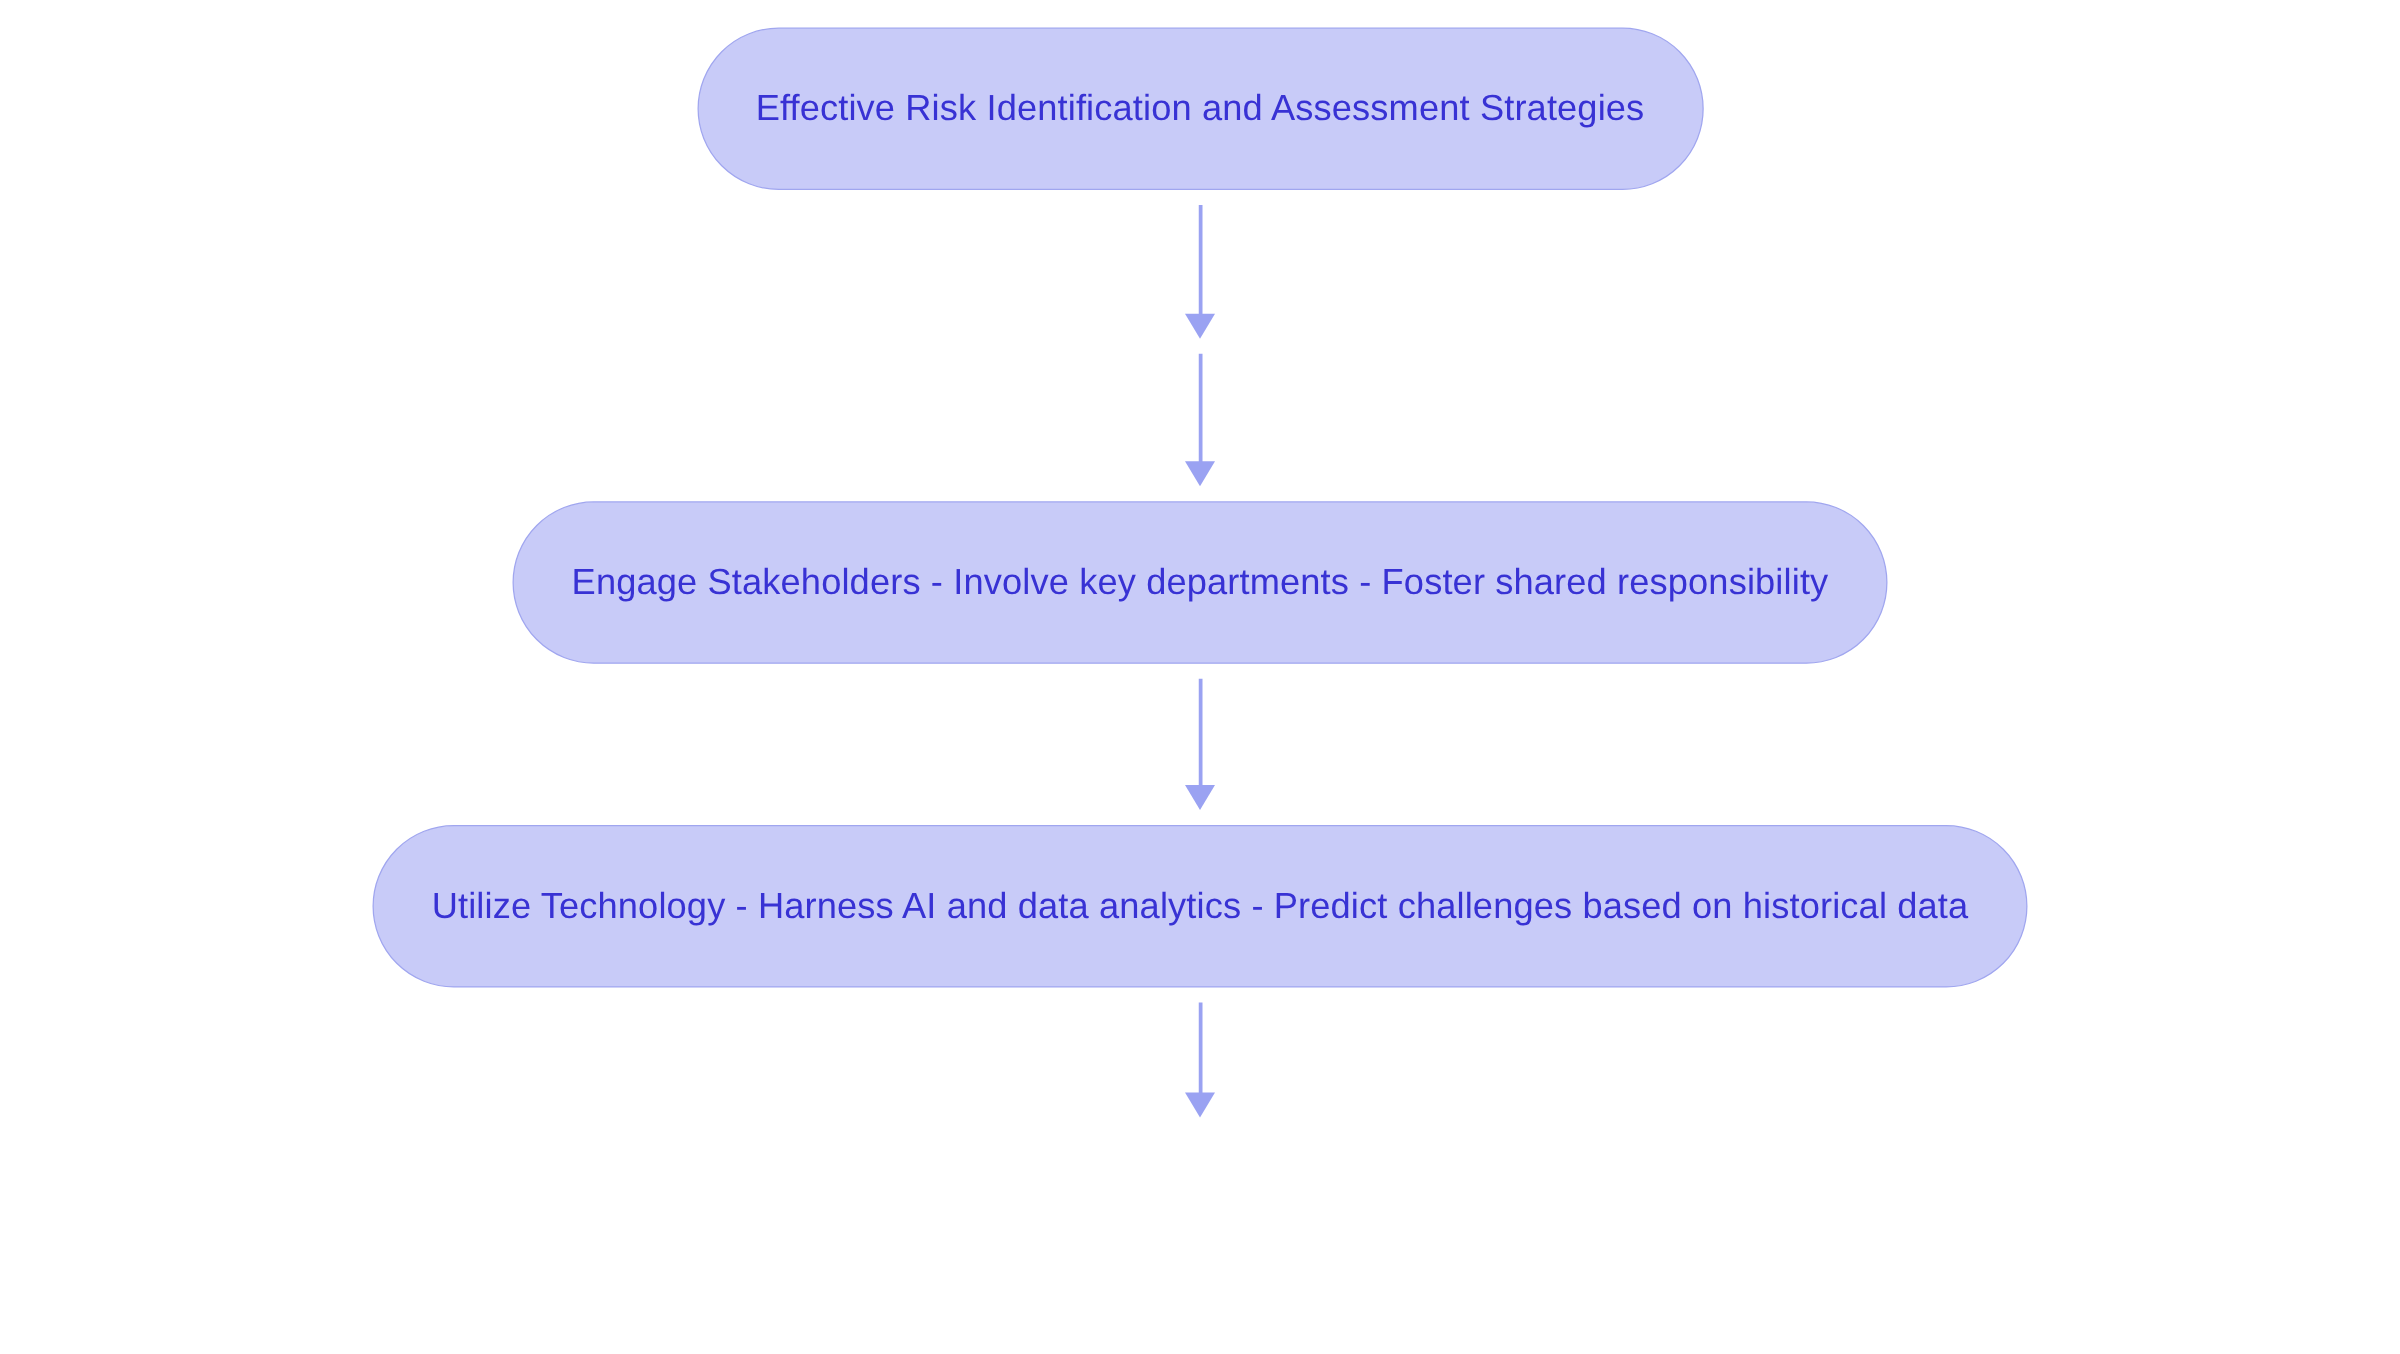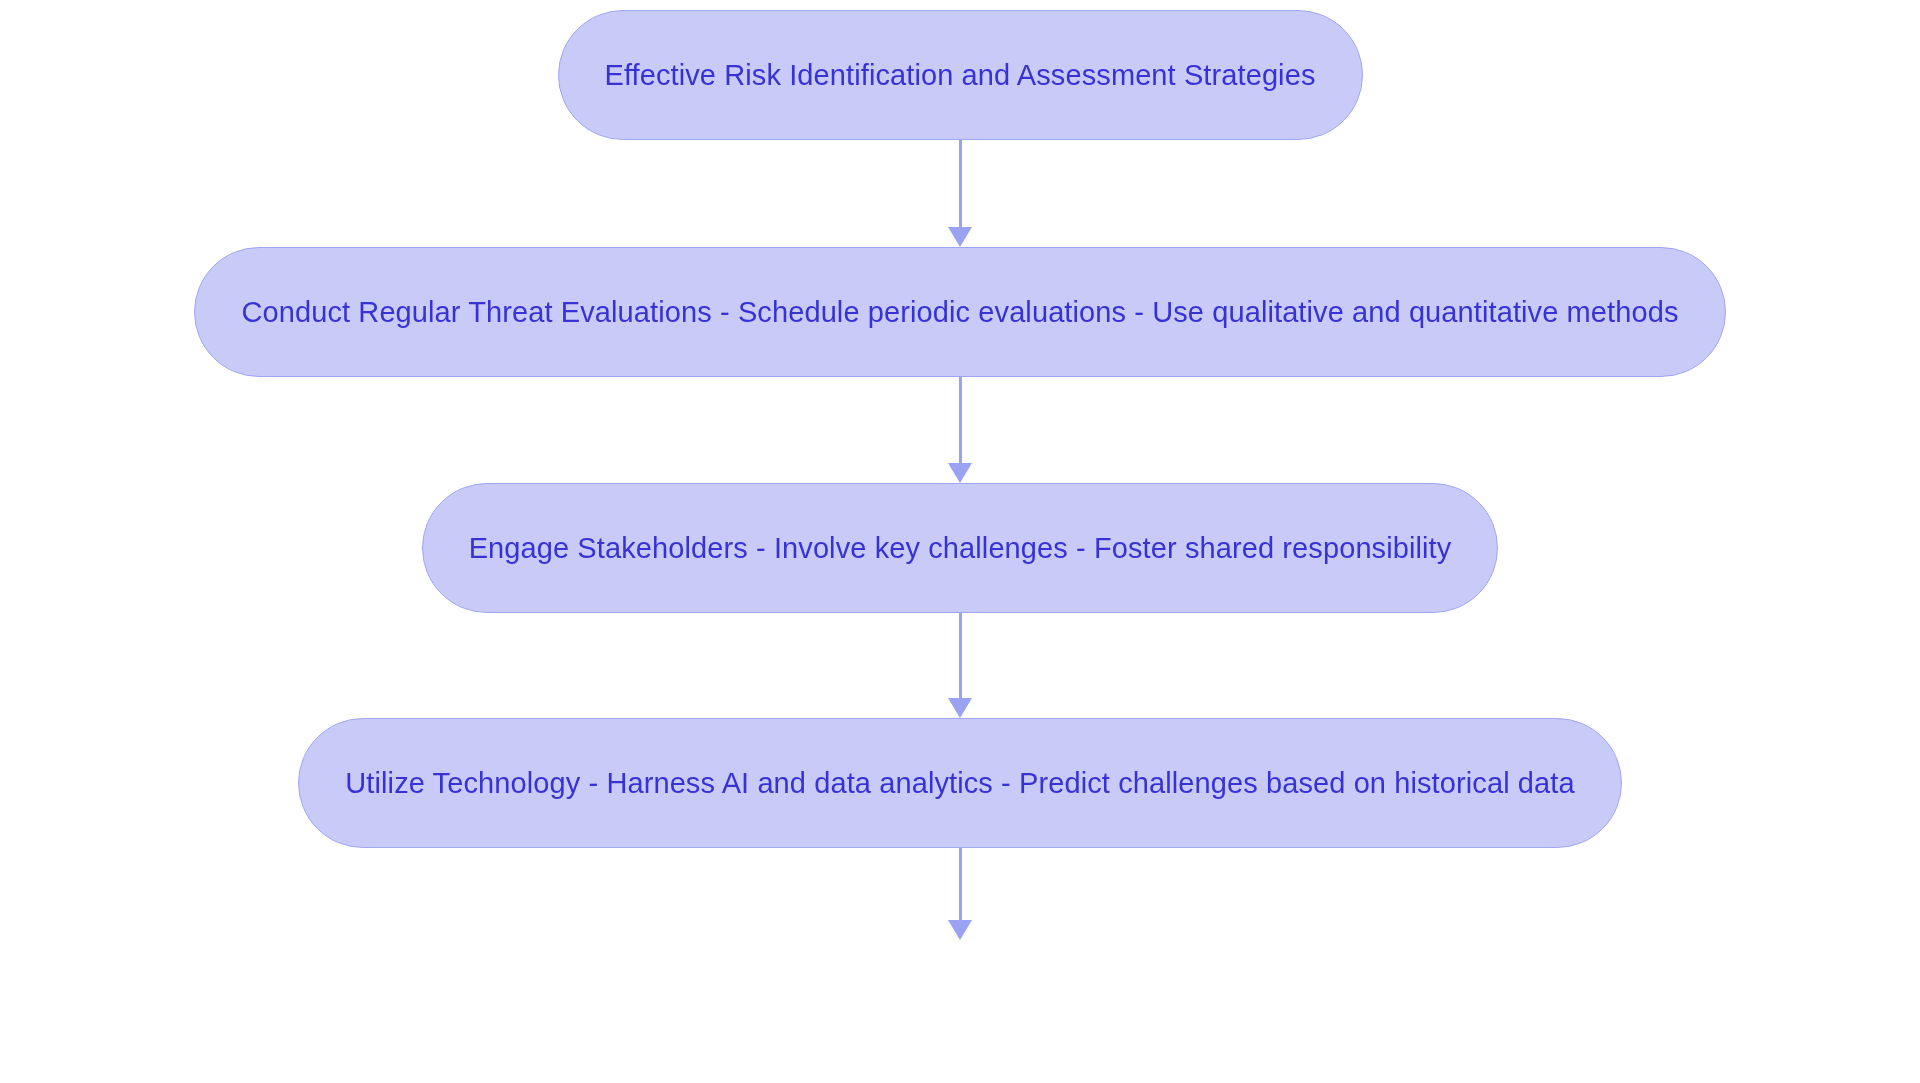--- a/index.html
+++ b/index.html
@@ -25,20 +25,21 @@
   .flow-stack {
     position: absolute;
     left: 0;
     top: 0;
     width: 1920px;
     height: 1083px;
     display: flex;
     flex-direction: column;
     align-items: center;
     justify-content: flex-start;
+    gap: 12px;
   }
 
   
   .node {
     box-sizing: border-box;
     height: 130px;
     border-radius: 65px;
     background: #c8cbf8;
     border: 1.6px solid #a0a6ef;
     display: flex;
@@ -100,31 +101,28 @@
 
     <div class="node">
       <span class="node-label">Effective Risk Identification and Assessment Strategies</span>
     </div>
 
     <div class="connector gap-1">
       <div class="connector-line"></div>
       <div class="connector-head"></div>
     </div>
 
-    <div class="node">
-      <span class="node-label">Conduct Regular Threat Evaluations - Schedule periodic evaluations - Use qualitative and quantitative methods</span>
-    </div>
 
     <div class="connector gap-2">
       <div class="connector-line"></div>
       <div class="connector-head"></div>
     </div>
 
     <div class="node">
-      <span class="node-label">Engage Stakeholders - Involve key challenges - Foster shared responsibility</span>
+      <span class="node-label">Engage Stakeholders - Involve key departments - Foster shared responsibility</span>
     </div>
 
     <div class="connector gap-3">
       <div class="connector-line"></div>
       <div class="connector-head"></div>
     </div>
 
     <div class="node">
       <span class="node-label">Utilize Technology - Harness AI and data analytics - Predict challenges based on historical data</span>
     </div>

